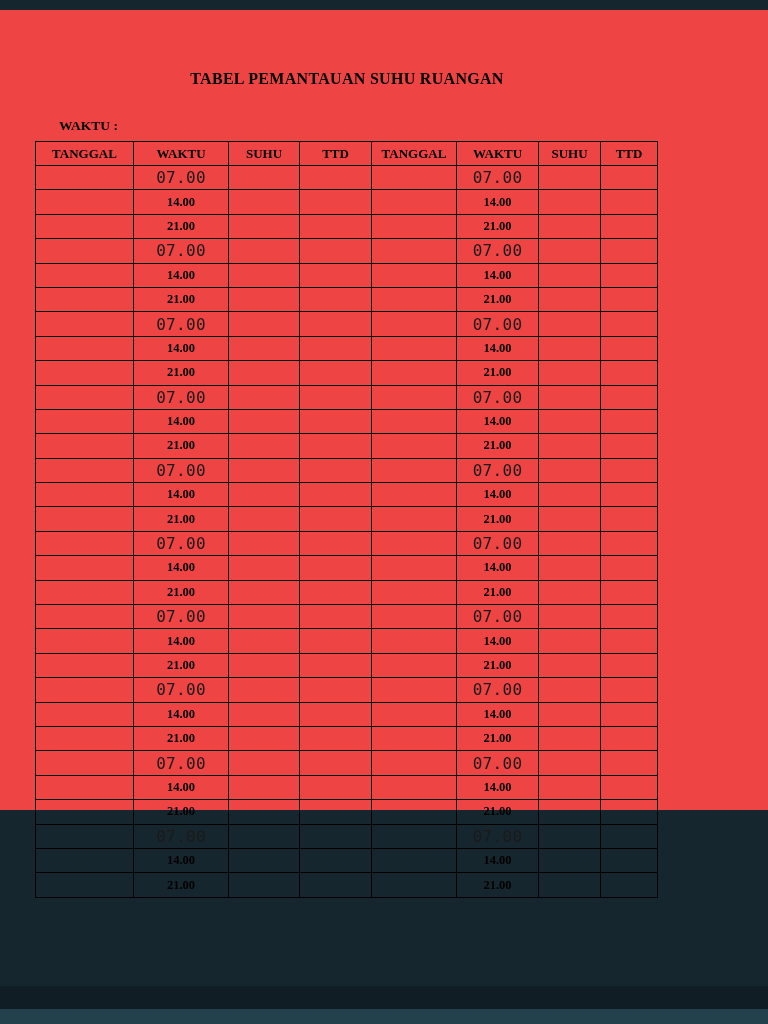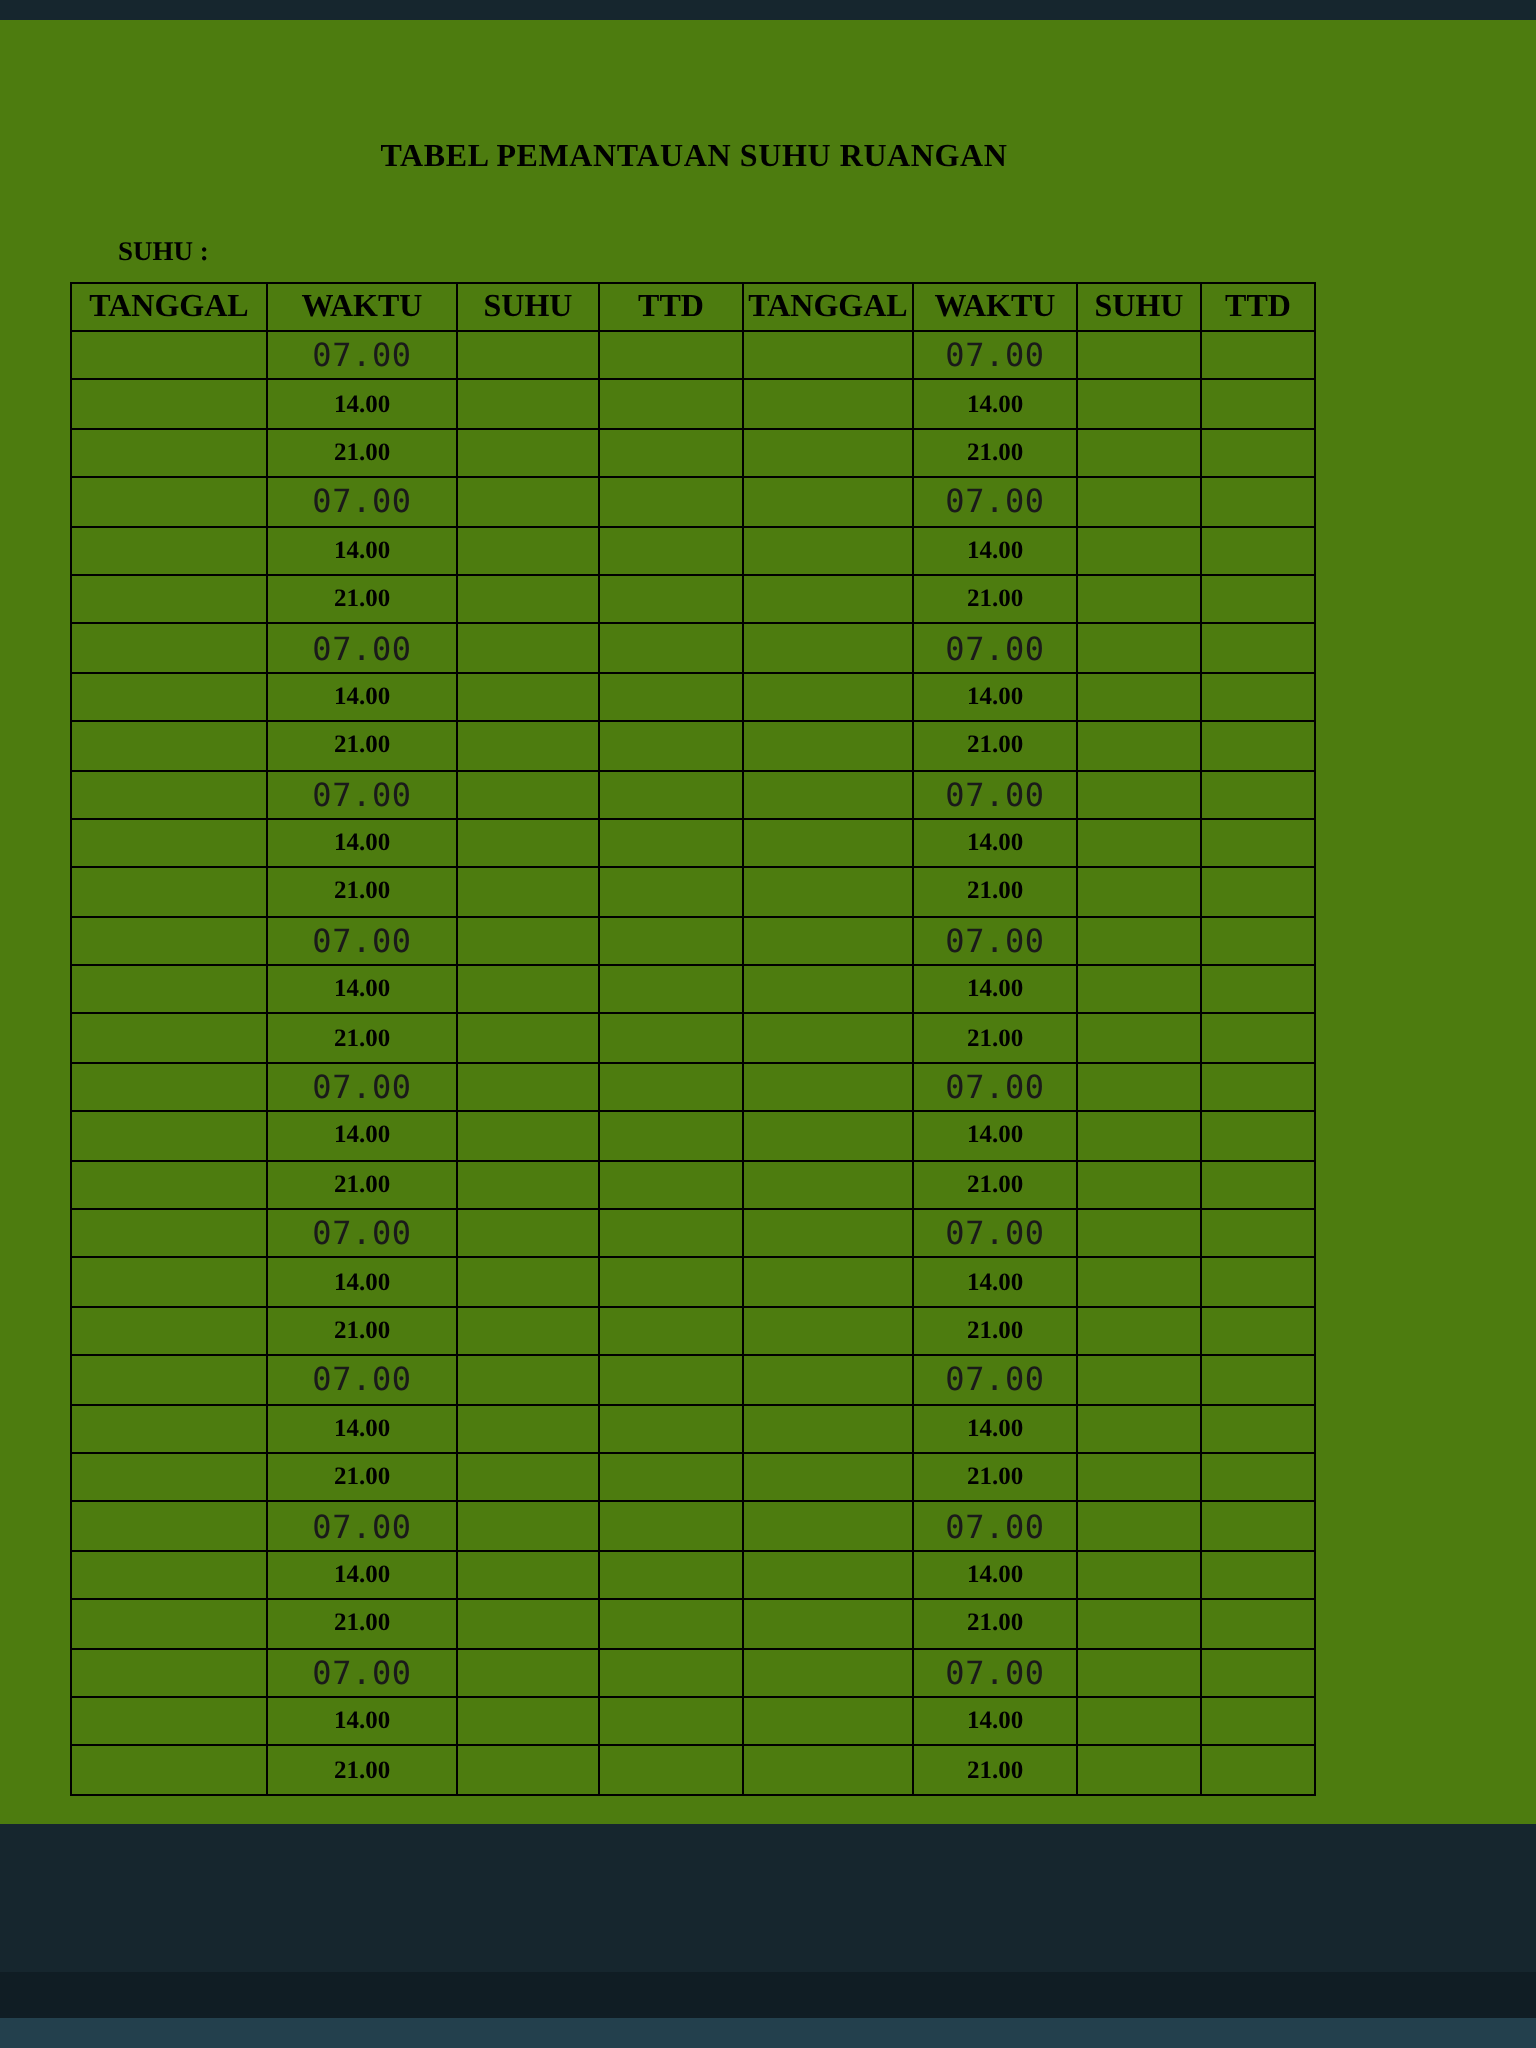--- a/index.html
+++ b/index.html
@@ -14,22 +14,22 @@
   }
   .viewer-top-bar {
     position: absolute;
     left: 0; top: 0;
     width: 768px; height: 10px;
     background: #16262e;
   }
   .doc-page {
     position: absolute;
     left: 0; top: 10px;
-    width: 768px; height: 902px;
-    background: #4d7c0f;
+    width: 768px; height: 800px;
+    background: #ef4444;
   }
   .content {
     margin-left: 35px;
     width: 624px;
     padding-top: 60px;
   }
   .title {
     text-align: center;
     font-weight: bold;
     font-size: 16px;
@@ -55,21 +55,21 @@
     border: 1.6px solid #000;
     text-align: center;
     vertical-align: middle;
     padding: 0;
     overflow: hidden;
     color: #000;
   }
   th {
     height: 24px;
     font-weight: bold;
-    font-size: 16px;
+    font-size: 13px;
     font-family: "Liberation Serif", serif;
     margin-top: 40px;
   }
   td {
     height: 24.4px;
     font-size: 12.5px;
     font-weight: bold;
     font-family: "Liberation Serif", serif;
   }
   td.time-alt {
@@ -95,21 +95,21 @@
 </head>
 <body>
 
 <div class="viewer-top-bar"></div>
 
 <div class="doc-page">
   <div class="content">
 
     <div class="title">TABEL PEMANTAUAN SUHU RUANGAN</div>
 
-    <div class="month-label">SUHU :</div>
+    <div class="month-label">WAKTU :</div>
 
     <table>
       <colgroup>
         <col style="width:98px">
         <col style="width:95px">
         <col style="width:71px">
         <col style="width:72px">
         <col style="width:85px">
         <col style="width:82px">
         <col style="width:62px">

